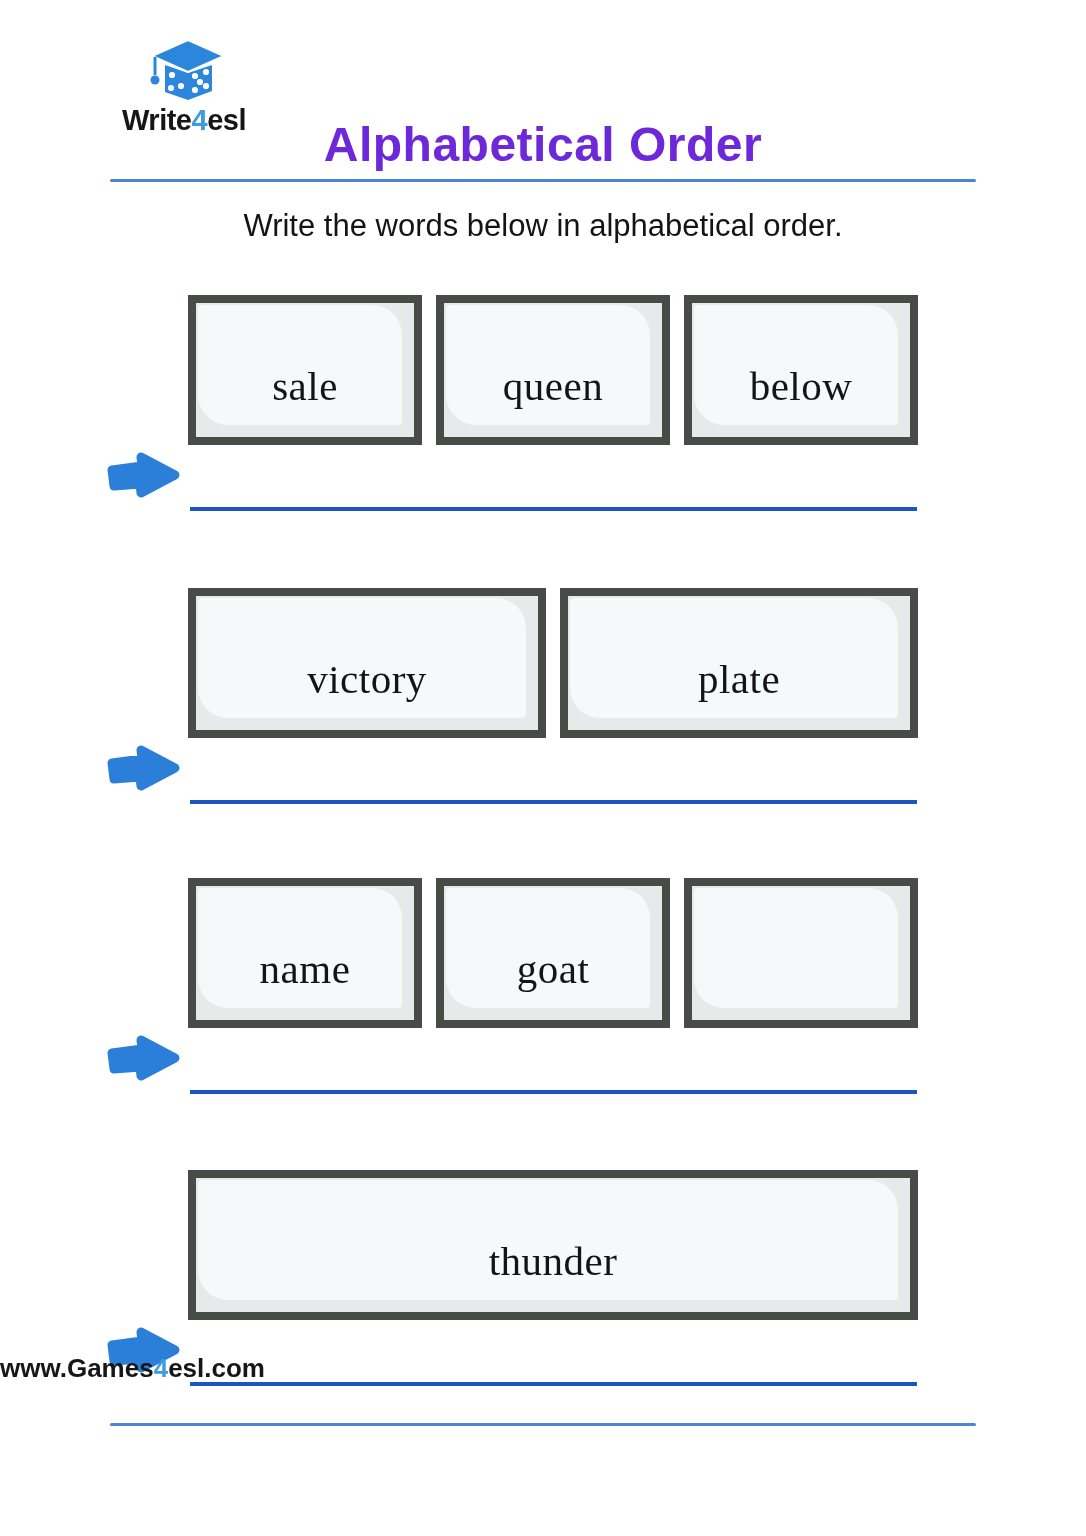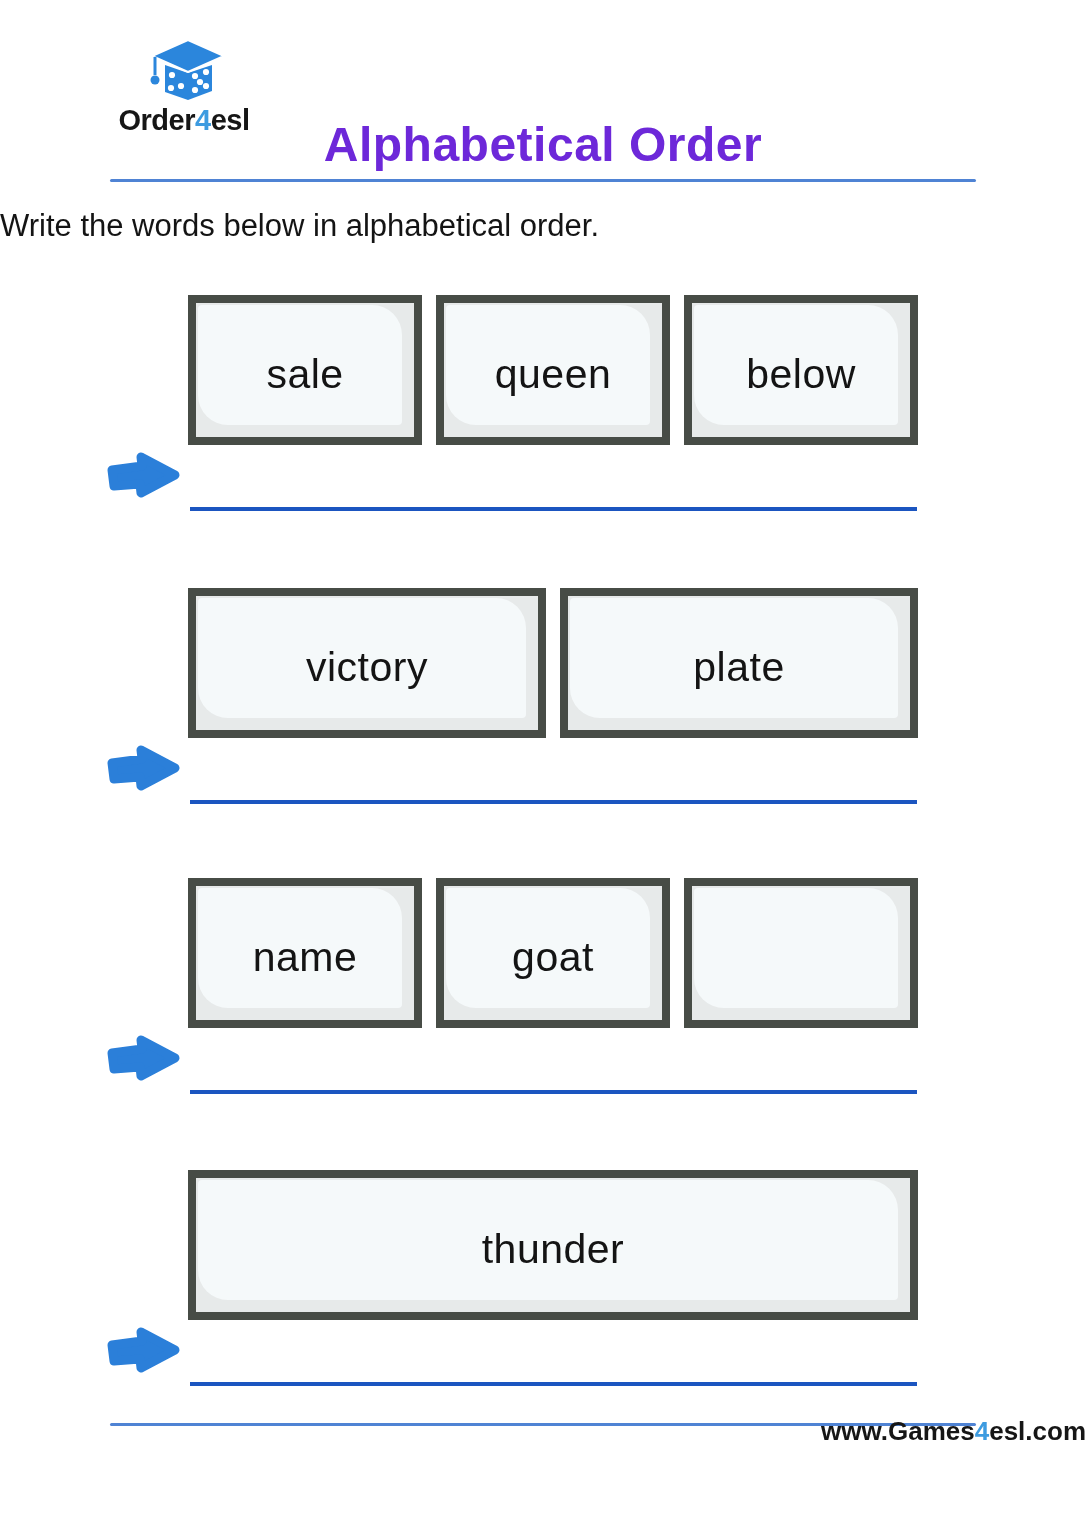--- a/index.html
+++ b/index.html
@@ -25,54 +25,54 @@
     color:#6d28d9;letter-spacing:0.5px;
   }
   .rule{
     position:absolute;left:110px;width:866px;height:3px;
     background:#4f83d4;border-radius:2px;
   }
   .rule.top-rule{top:179px;}
   .rule.bottom-rule{top:1423px;}
   .instruction{
     position:absolute;left:0;top:208px;width:100%;
-    font-size:31px;color:#141414;font-weight:400;
+    text-align:center;font-size:31px;color:#141414;font-weight:400;
   }
   
   .row-group{position:absolute;left:0;width:100%;height:230px;}
   .cards{
     position:absolute;left:188px;top:0;width:730px;
     display:flex;gap:14px;
   }
   .card{
     flex:1;height:150px;box-sizing:border-box;
     border:8px solid #474c46;background:#e7eaea;
     position:relative;
   }
   .card-inner{
     position:absolute;top:2px;left:2px;right:12px;bottom:12px;
     background:#f5f9fa;border-radius:4px 30px 4px 30px;
   }
   .word{
-    position:absolute;left:0;top:4px;width:100%;height:100%;
+    position:absolute;left:0;top:16px;width:100%;height:100%;
     display:flex;align-items:center;justify-content:center;
-    font-size:41px;color:#141414;font-weight:400;letter-spacing:0.5px;
+    font-size:41px;color:#141414;font-weight:400;letter-spacing:0.5px;font-family:Liberation Serif, serif;
   }
   .arrow{position:absolute;left:102px;top:152px;}
   .answer-input{
     position:absolute;left:190px;top:150px;width:727px;height:66px;
     box-sizing:border-box;background:transparent;
     border:none;border-bottom:4px solid #1b55c0;border-radius:0;
     font-family:"Liberation Sans", sans-serif;font-size:32px;color:#141414;
     padding:0 8px;outline:none;
   }
   
   .footer-text{
-    position:absolute;left:0;top:1416px;width:100%;
-    text-align:right;font-size:26px;font-weight:700;color:#161616;
+    position:absolute;left:0;top:1353px;width:100%;
+    text-align:left;font-size:26px;font-weight:700;color:#161616;
   }
   .footer-text .num{color:#3d9be0;}
 </style>
 </head>
 <body>
 
 <div class="page">
 
   <div class="logo">
     <svg class="logo-icon" width="84" height="64" viewBox="0 0 84 64" aria-hidden="true">
@@ -88,21 +88,21 @@
       <circle cx="64" cy="34" r="3.1" fill="#fff"></circle>
       <circle cx="58" cy="44" r="3.1" fill="#fff"></circle>
       <circle cx="53" cy="52" r="3.1" fill="#fff"></circle>
       <circle cx="64" cy="48" r="3.1" fill="#fff"></circle>
 
       <polygon points="46,2 82,18 46,34 10,18" fill="#2b86dc" stroke="#ffffff" stroke-width="2"></polygon>
 
       <line x1="13" y1="19" x2="13" y2="37" stroke="#2b86dc" stroke-width="3"></line>
       <circle cx="13" cy="42" r="4.5" fill="#2b86dc"></circle>
     </svg>
-    <span class="logo-text"><span>Order</span><span class="num">4</span><span>esl</span></span>
+    <span class="logo-text"><span>Write</span><span class="num">4</span><span>esl</span></span>
   </div>
 
   <div class="title">Alphabetical Order</div>
   <div class="rule top-rule"></div>
 
   <div class="instruction">Write the words below in alphabetical order.</div>
 
   <div class="row-group" style="top:295px;">
     <div class="cards">
       <div class="card">

